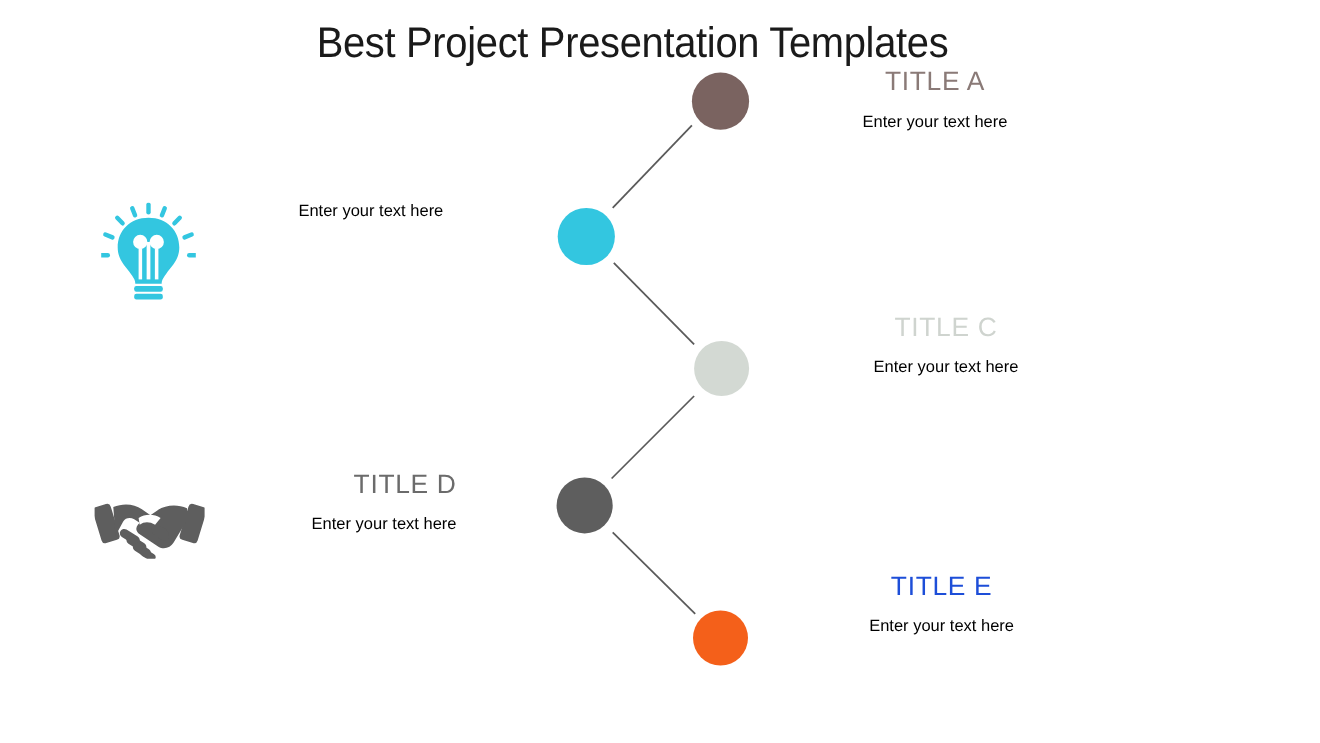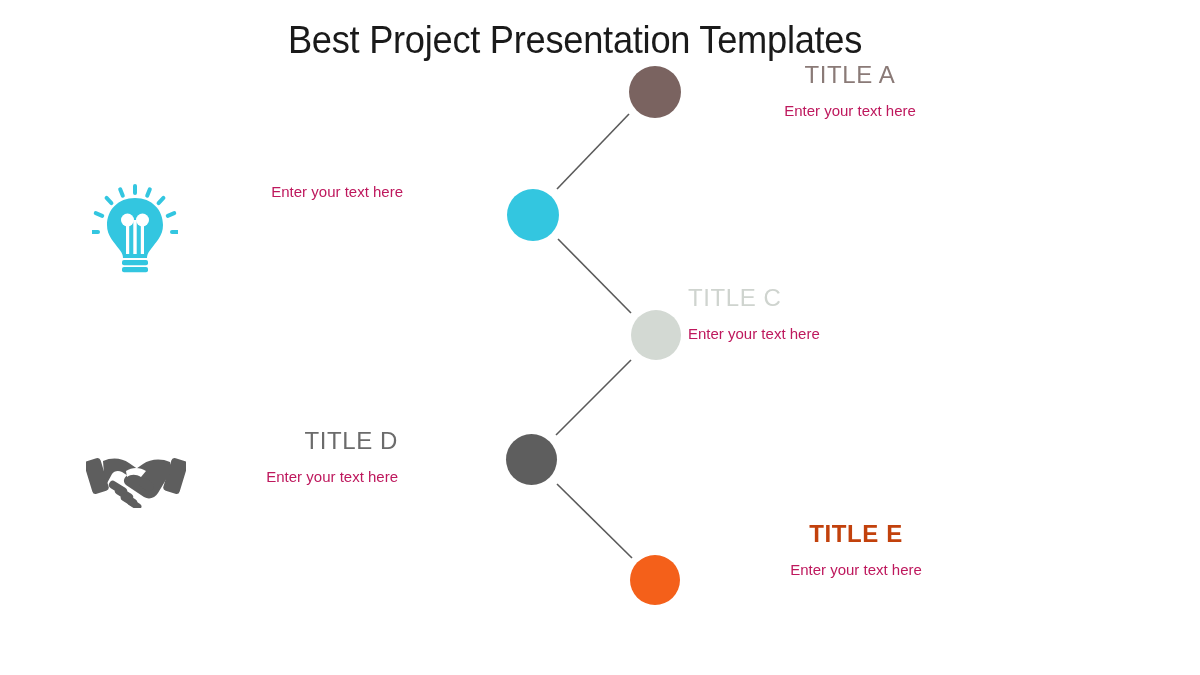--- a/index.html
+++ b/index.html
@@ -60,21 +60,21 @@
     font-weight: 400;
     letter-spacing: 0.6px;
     margin: 0 0 14px 0;
     line-height: 1.1;
     white-space: nowrap;
   }
   .text-block .node-desc {
     font-family: "Liberation Sans", sans-serif;
     font-size: 15px;
     font-weight: 400;
-    color: #be185d;
+    color: #000000;
     margin: 0;
     line-height: 1.2;
     white-space: nowrap;
   }
   .align-right { text-align: right; }
 
   
   .icon-wrap {
     position: absolute;
     display: block;
@@ -153,40 +153,40 @@
         <rect x="48.8" y="42" width="3.2" height="28" fill="#ffffff"></rect>
 
         <rect x="30" y="76" width="26" height="5.2" rx="2"></rect>
         <rect x="30" y="83" width="26" height="5.2" rx="2"></rect>
       </g>
     </svg>
   </span>
 
   <div class="node" id="node-c" style="left:631px; top:310px; width:50px; height:50px; background:#d3d9d3;"></div>
 
-  <div class="text-block" style="left:688px; top:285px; width:300px; text-align:left;">
+  <div class="text-block" style="left:710px; top:285px; width:300px; text-align:center;">
     <p class="node-title" style="color:#cfd4cf;">TITLE C</p>
     <p class="node-desc">Enter your text here</p>
   </div>
 
   <span class="icon-wrap" style="left:1020px; top:288px;">
     <svg width="76" height="100" viewBox="0 0 76 100" xmlns="http://www.w3.org/2000/svg">
       <g fill="#d3d9d3">
         <rect x="33" y="0" width="10" height="100" rx="1"></rect>
         <path d="M60 26 C 58 13, 46 7, 35 7 C 21 7, 10 14, 10 27 C 10 39, 21 44, 35 47
                  C 48 50, 56 53, 56 63 C 56 74, 45 79, 34 79 C 21 79, 12 73, 10 61
                  L 0 63 C 3 80, 17 89, 35 89 C 53 89, 68 79, 68 62 C 68 47, 56 41, 39 37
                  C 27 34, 21 31, 21 25 C 21 19, 28 16, 36 16 C 44 16, 49 20, 50 28 Z"></path>
       </g>
     </svg>
   </span>
 
   <div class="node" id="node-d" style="left:506px; top:434px; width:51px; height:51px; background:#5e5e5e;"></div>
 
-  <div class="text-block align-right" style="left:98px; top:428px; width:300px;">
+  <div class="text-block align-right" style="left:115px; top:428px; width:300px;">
     <p class="node-title" style="color:#6b6b6b;">TITLE D</p>
     <p class="node-desc">Enter your text here</p>
   </div>
 
   <span class="icon-wrap" style="left:86px; top:446px;">
     <svg width="100" height="62" viewBox="0 0 100 62" xmlns="http://www.w3.org/2000/svg">
       <g fill="#5e5e5e">
 
         <rect x="2" y="13" width="17" height="34" rx="3.5" transform="rotate(-17 10.5 30)"></rect>
 
@@ -206,21 +206,21 @@
         <rect x="41" y="55" width="15" height="7" rx="3.5" transform="rotate(32 48.5 58.5)"></rect>
 
         <path d="M52 33 C 58 31, 64 33, 67 38 C 69 42, 66 46, 62 45 C 58 44, 55 40, 52 38 Z"></path>
       </g>
     </svg>
   </span>
 
   <div class="node" id="node-e" style="left:630px; top:555px; width:50px; height:50px; background:#f4601a;"></div>
 
   <div class="text-block" style="left:706px; top:521px; width:300px; text-align:center;">
-    <p class="node-title" style="color:#c2410c;font-weight:bold;">TITLE E</p>
+    <p class="node-title" style="color:#1d4ed8;">TITLE E</p>
     <p class="node-desc">Enter your text here</p>
   </div>
 
   <span class="icon-wrap" style="left:1008px; top:551px;">
     <svg width="108" height="62" viewBox="0 0 108 62" xmlns="http://www.w3.org/2000/svg">
       <g fill="#f4601a">
 
         <ellipse cx="19" cy="24" rx="12" ry="13.5"></ellipse>
         <path d="M19 38 C 8 38, 1 45, 0.5 58 L 37.5 58 C 37 45, 30 38, 19 38 Z"></path>
 

